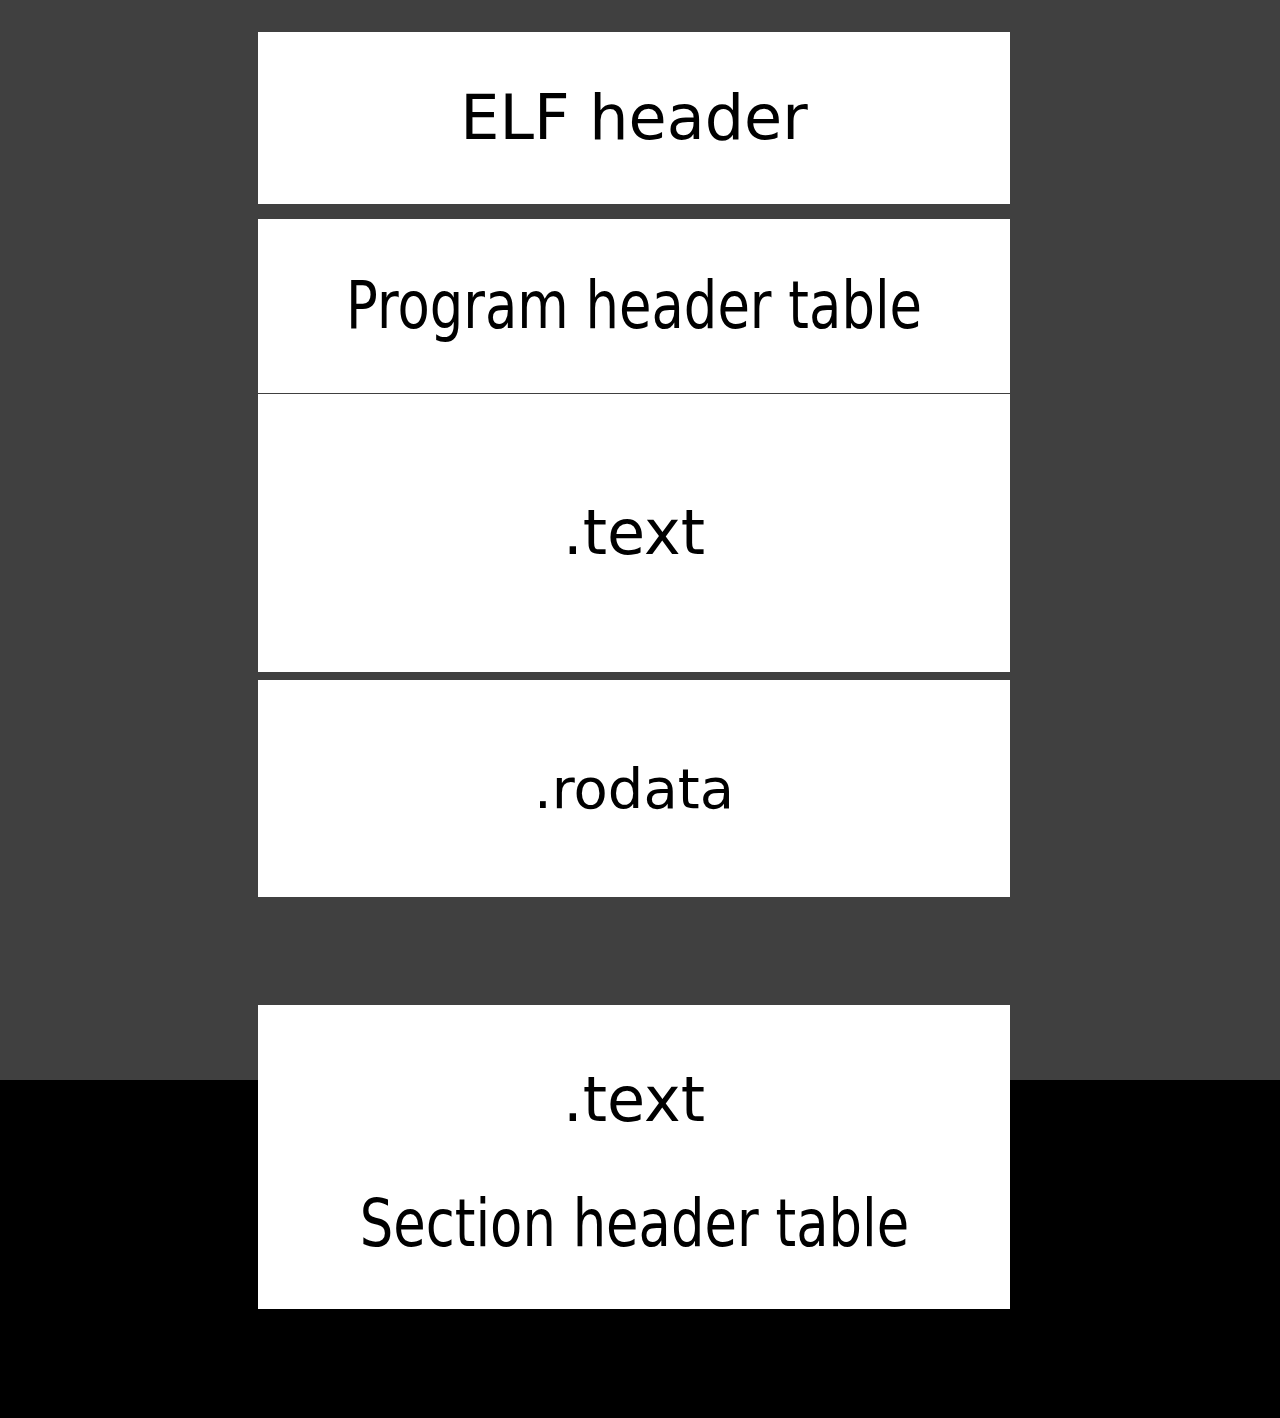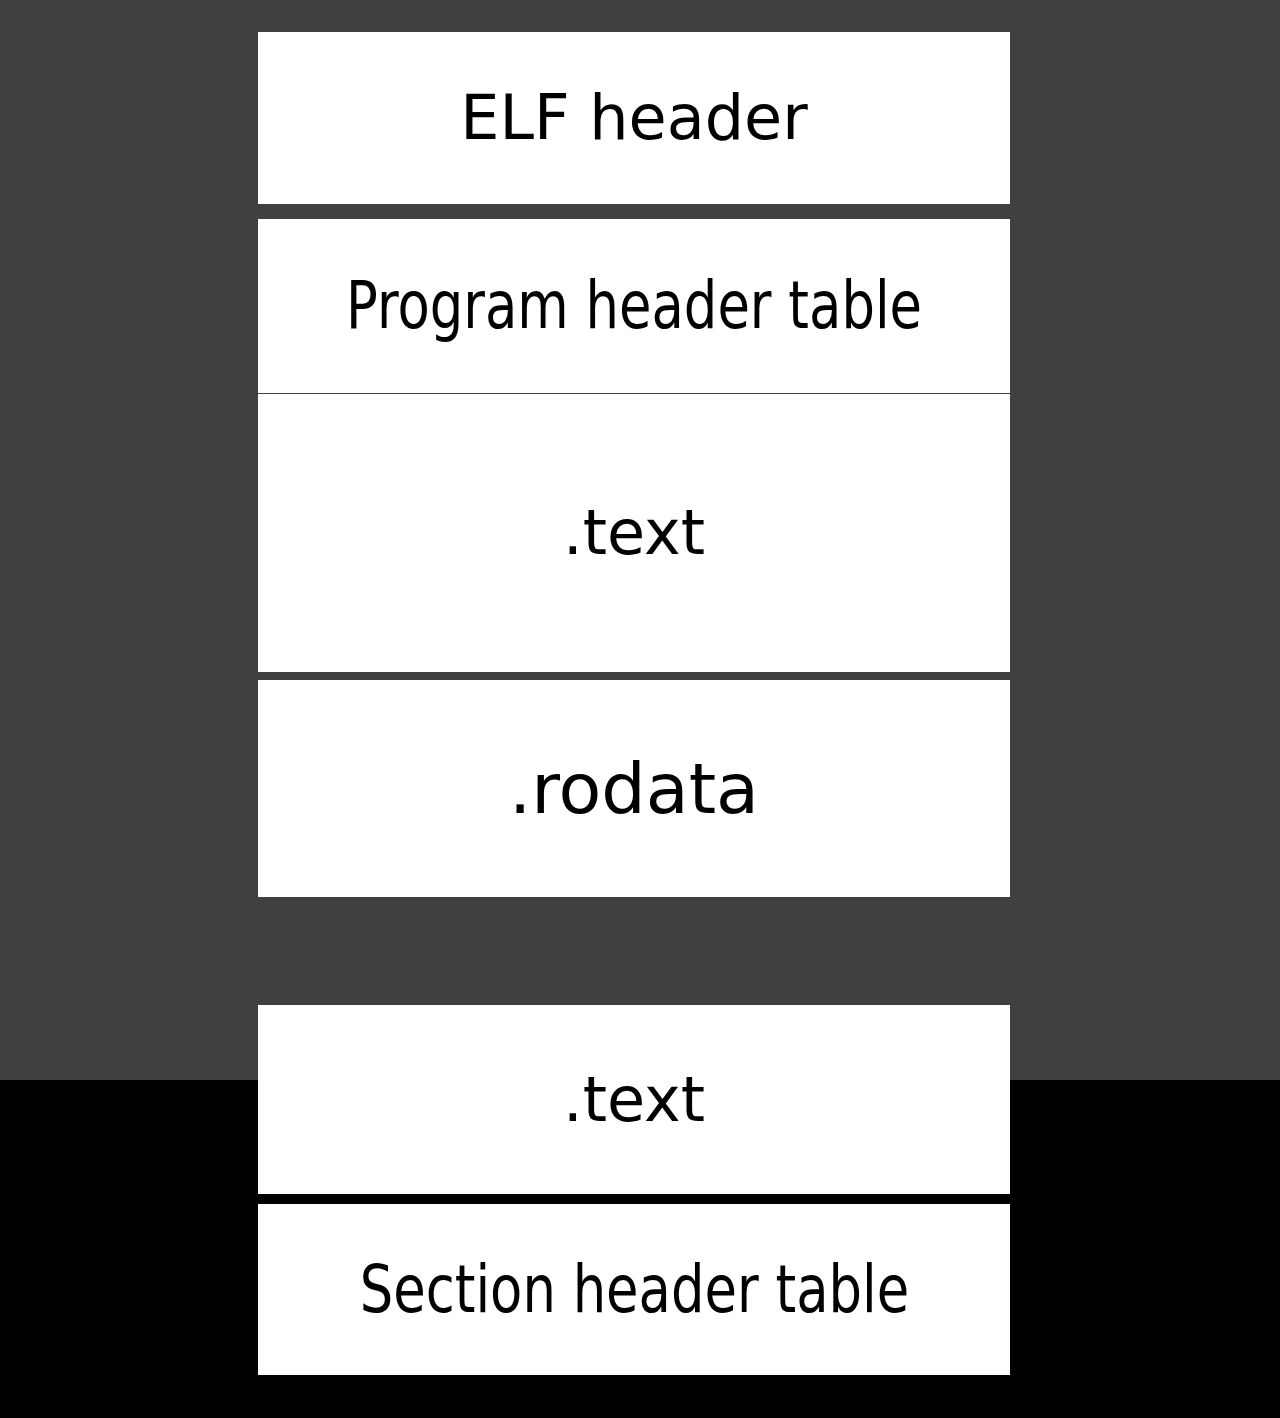--- a/index.html
+++ b/index.html
@@ -44,26 +44,26 @@
     font-family: "DejaVu Sans", sans-serif;
     font-weight: 400;
   }
 
   
   .box-elf-header      { top: 32px;   height: 172px; }
   .box-program-header  { top: 212px;  height: 174px; margin-top: 7px; }
   .box-text            { top: 394px;  height: 278px; }
   .box-rodata          { top: 680px;  height: 217px; }
   .box-data            { top: 1005px; height: 189px; }
-  .box-section-header  { top: 1204px; height: 171px; }
+  .box-section-header  { top: 1138px; height: 171px; }
 
   
   .label-elf-header     { font-size: 62px; }
   .label-text           { font-size: 62px; }
-  .label-rodata         { font-size: 70px; }
+  .label-rodata         { font-size: 56px; }
   .label-data           { font-size: 62px; }
 
   .label-program-header {
     font-size: 66px;
     transform: scaleX(0.80);
     transform-origin: center center;
   }
   .label-section-header {
     font-size: 66px;
     transform: scaleX(0.80);

